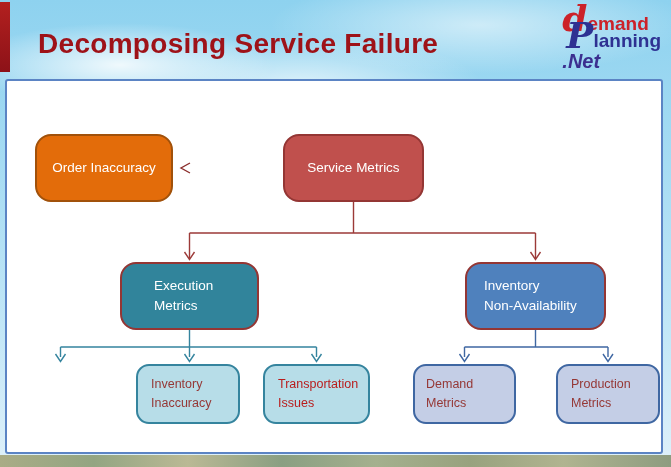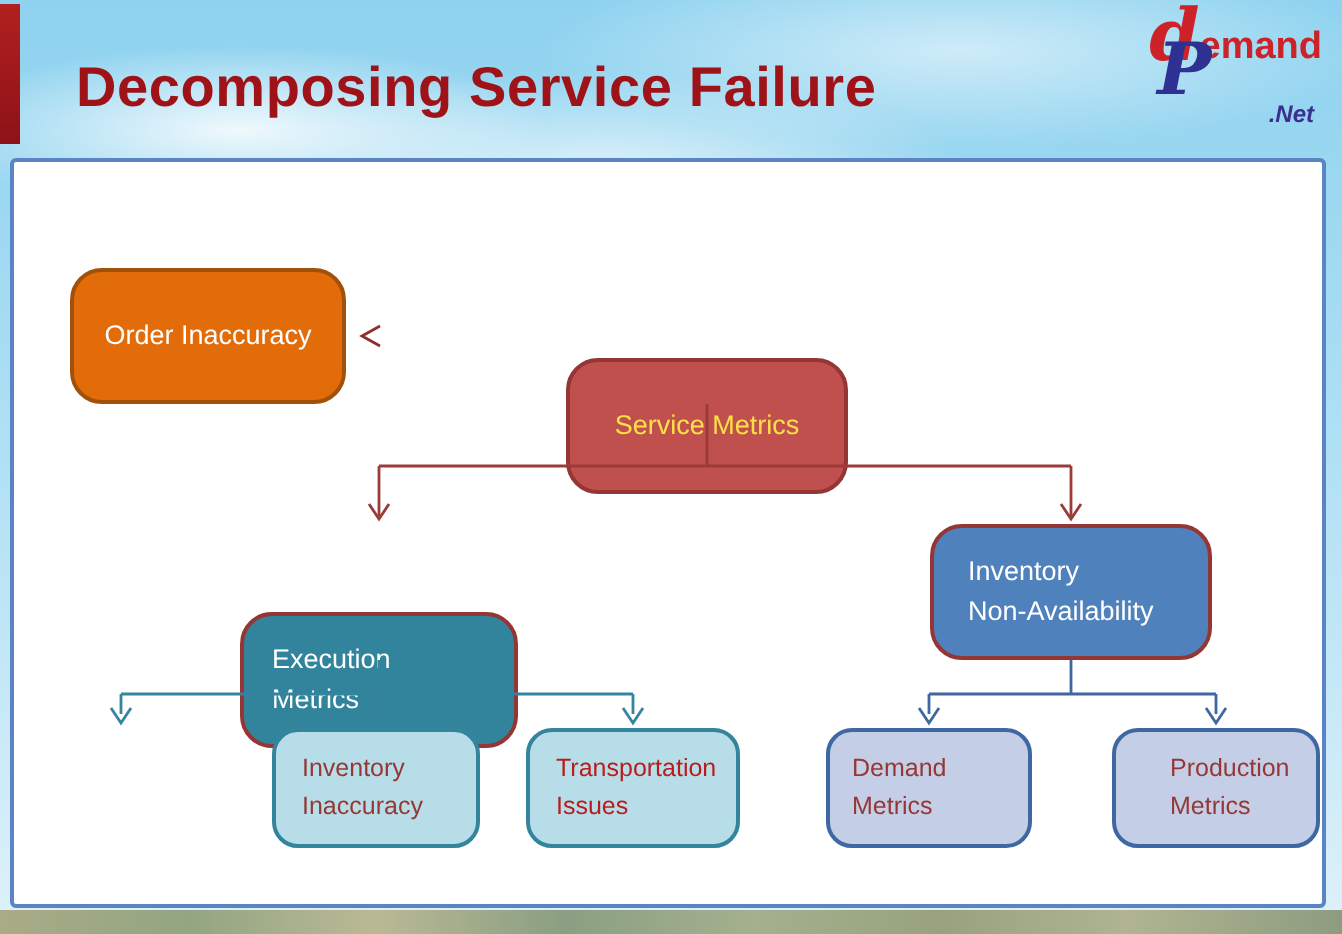--- a/index.html
+++ b/index.html
@@ -25,69 +25,70 @@
     font-size:28px; font-weight:bold; color:#9e1218; letter-spacing:.3px;
   }
   
   .logo{position:absolute; top:4px; right:10px; line-height:1; text-align:left;}
   .logo-line{display:flex; align-items:flex-end; font-weight:bold;}
   .logo-init{font-family:"DejaVu Serif", serif; font-style:italic; font-weight:bold; font-size:36px; line-height:.8;}
   .l1{font-size:19px; color:#cc2229;}
   .l1 .logo-init{color:#cc2229;}
   .l2{font-size:19px; color:#2e3192; margin-top:-12px; margin-left:4px;}
   .l2 .logo-init{color:#2e3192;}
-  .l3{display:block; text-align:right; font-style:italic; font-weight:bold; font-size:12px; color:#3b2f8f; margin-top:1px; padding-right:4px;}
+  .l3{display:block; text-align:left; font-style:italic; font-weight:bold; font-size:20px; color:#3b2f8f; margin-top:1px; padding-right:4px;}
   
   .panel{
     position:absolute; left:5px; top:79px; width:654px; height:371px;
     background:#ffffff; border:2px solid #5b84c4; border-radius:3px;
   }
   
   .node{
     position:absolute; box-sizing:border-box; display:flex; align-items:center;
     border-style:solid; white-space:pre-line; line-height:1.5;
   }
   .node.center{justify-content:center; text-align:left;}
   .top-row{border-width:2.5px; border-radius:16px; font-size:13.5px;}
   .bottom-row{border-width:2px; border-radius:13px; font-size:12.5px;}
   #n-order{left:35px; top:134px; width:138px; height:68px;}
   #n-service{left:283px; top:134px; width:141px; height:68px;}
-  #n-execution{left:120px; top:262px; width:139px; height:68px; padding-left:14px;margin-top:44px;}
+  #n-execution{left:120px; top:262px; width:139px; height:68px; padding-left:32px;}
   #n-ina{left:465px; top:262px; width:141px; height:68px; padding-left:17px;}
   #n-warehouse{left:9px; top:364px; width:103px; height:60px;}
   #n-invinacc{left:136px; top:364px; width:104px; height:60px; padding-left:13px;}
   #n-transport{left:263px; top:364px; width:107px; height:60px; padding-left:13px;}
   #n-demand{left:413px; top:364px; width:103px; height:60px; padding-left:11px;}
-  #n-production{left:556px; top:364px; width:104px; height:60px; padding-left:27px;}
+  #n-production{left:556px; top:364px; width:104px; height:60px; padding-left:13px;}
   .connectors{position:absolute; left:0; top:0; pointer-events:none;}
 </style>
 </head>
 <body>
 
 <div class="page">
 
   <div class="red-bar"></div>
 
   <div class="slide-title">Decomposing Service Failure</div>
 
   <div class="logo">
     <div class="logo-line l1">
         <span class="logo-init">d</span>
         <span>emand</span>
       </div>
     <div class="logo-line l2">
         <span class="logo-init">P</span>
+        <span>lanning</span>
       </div>
     <span class="l3">.Net</span>
   </div>
 
   <div class="panel"></div>
 
   <div class="node top-row center" id="n-order" style="background: rgb(227, 108, 10); border-color: rgb(161, 81, 10); color: rgb(255, 255, 255);">Order Inaccuracy</div>
-  <div class="node top-row center" id="n-service" style="background: rgb(192, 80, 77); border-color: rgb(148, 54, 52); color: #fde047; margin-top: 45px;">Service Metrics</div>
+  <div class="node top-row center" id="n-service" style="background: rgb(192, 80, 77); border-color: rgb(148, 54, 52); color: #ffffff;">Service Metrics</div>
   <div class="node top-row" id="n-execution" style="background: rgb(49, 132, 155); border-color: rgb(148, 54, 52); color: rgb(255, 255, 255);">Execution
 Metrics</div>
   <div class="node top-row" id="n-ina" style="background: rgb(79, 129, 189); border-color: rgb(148, 54, 52); color: rgb(255, 255, 255);">Inventory
 Non-Availability</div>
   <div class="node bottom-row" id="n-invinacc" style="background: rgb(183, 221, 232); border-color: rgb(53, 132, 158); color: rgb(149, 55, 53);">Inventory
 Inaccuracy</div>
   <div class="node bottom-row" id="n-transport" style="background: rgb(183, 221, 232); border-color: rgb(53, 132, 158); color: #b91c1c;">Transportation
 Issues</div>
   <div class="node bottom-row" id="n-demand" style="background: rgb(196, 206, 230); border-color: rgb(63, 103, 162); color: rgb(149, 55, 53);">Demand
 Metrics</div>

